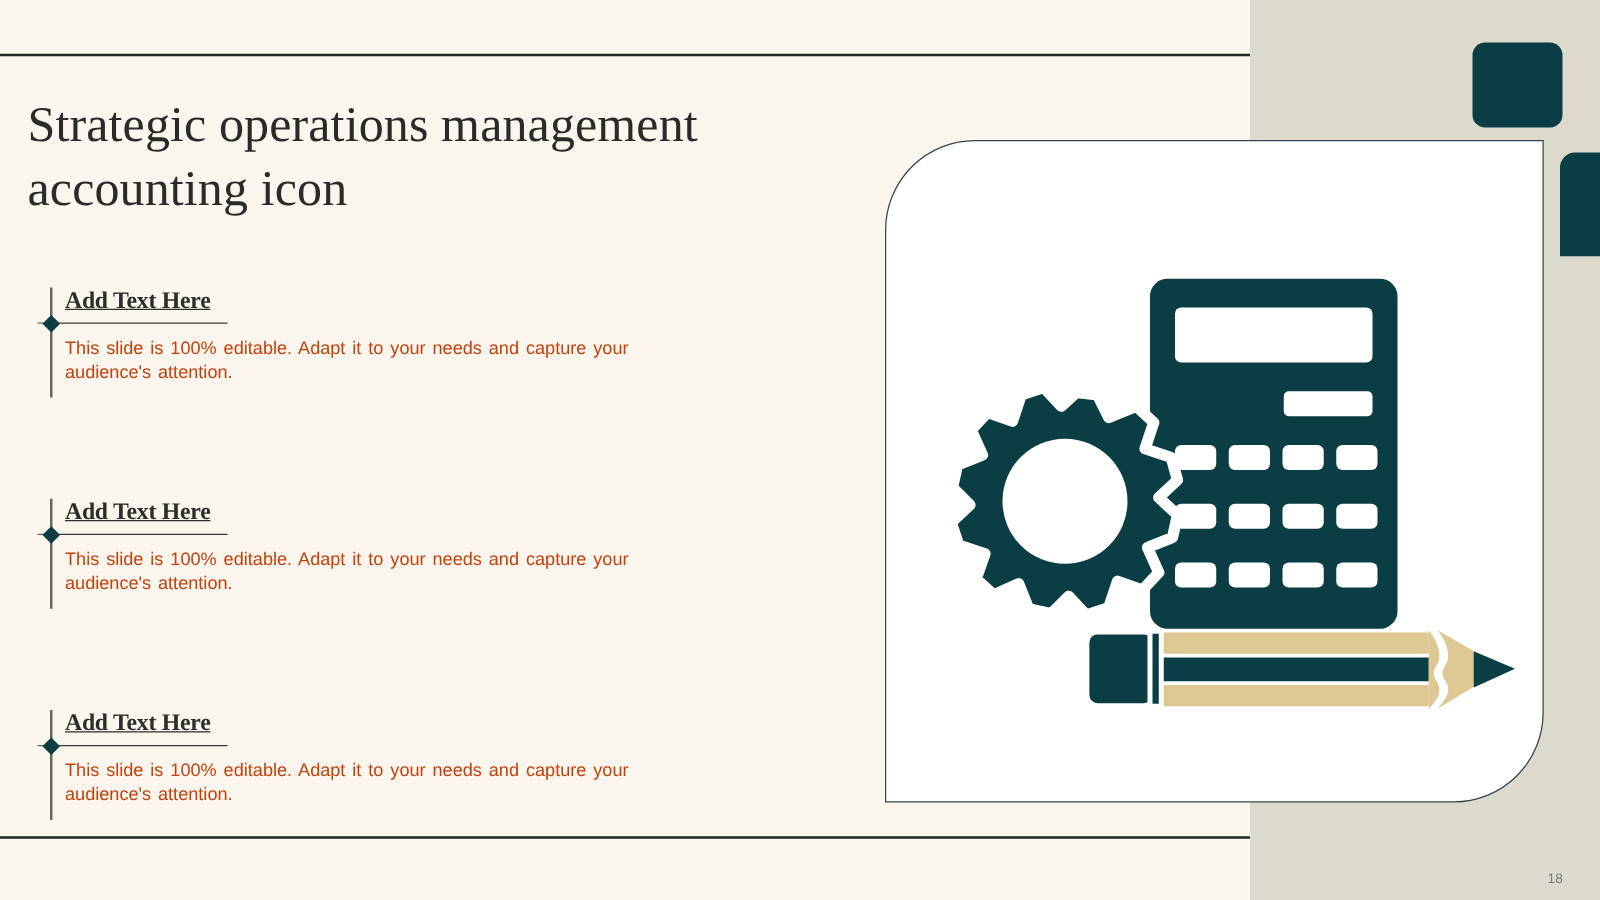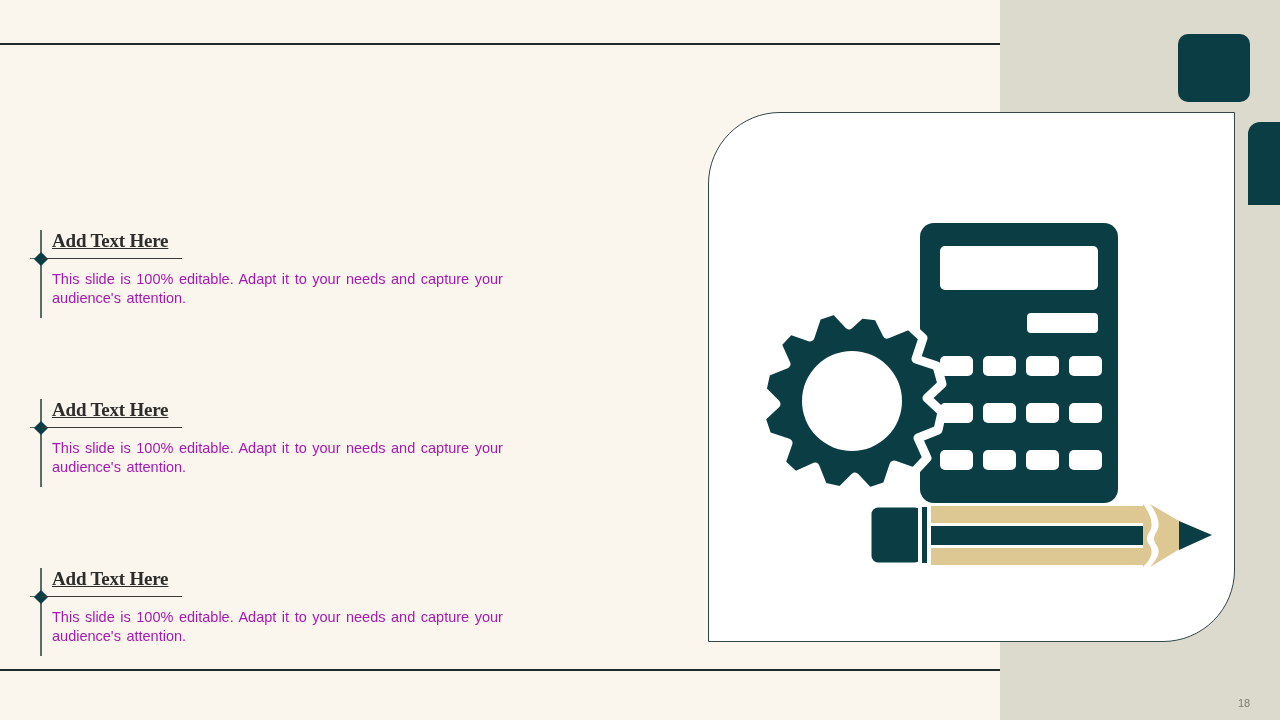--- a/index.html
+++ b/index.html
@@ -116,21 +116,21 @@
     width: 140px; height: 1px;
     background: #3a3a38;
   }
   .block-body {
     position: absolute;
     left: 12px; top: 40px;
     width: 452px;
     font-family: "Liberation Sans", sans-serif;
     font-size: 14.5px;
     line-height: 19px;
-    color: #a21caf;
+    color: #c2410c;
     word-spacing: 1.5px;
   }
 
   
   .card {
     position: absolute;
     left: 708px; top: 112px;
     width: 527px; height: 530px;
     background: #ffffff;
     border: 1.4px solid #32464a;
@@ -160,20 +160,21 @@
 
   <div class="bg-cream"></div>
   <div class="bg-beige"></div>
 
   <div class="deco-square"></div>
   <div class="deco-tab"></div>
 
   <div class="rule rule-top"></div>
   <div class="rule rule-bottom"></div>
 
+  <div class="title">Strategic operations management accounting icon</div>
 
   <div class="block block-1">
     <div class="block-rail"></div>
     <div class="block-tick"></div>
     <div class="block-diamond"></div>
     <div class="block-head">Add Text Here</div>
     <div class="block-underline"></div>
     <div class="block-body">This slide is 100% editable. Adapt it to your needs and capture your audience's attention.</div>
   </div>
 

